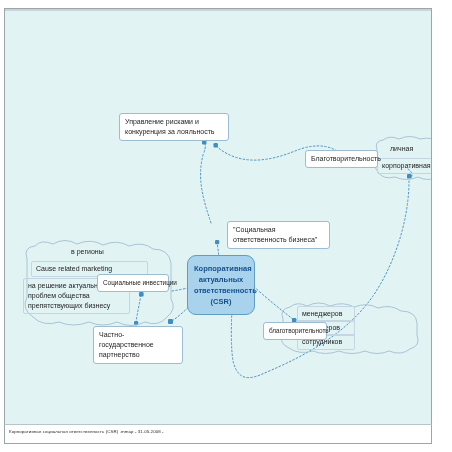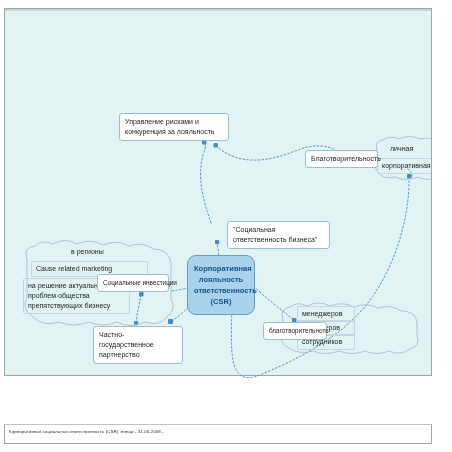--- a/index.html
+++ b/index.html
@@ -2,21 +2,21 @@
 <html><head>
 <meta charset="utf-8">
 <style>
   html,body{margin:0;padding:0;background:#ffffff;}
   body{width:452px;height:452px;overflow:hidden;
        font-family:"Liberation Sans","DejaVu Sans",sans-serif;}
 
   #app{position:relative;width:452px;height:452px;background:#ffffff;}
 
   
-  #frame{position:absolute;left:4px;top:8px;width:428px;height:368px;
+  #frame{position:absolute;left:4px;top:8px;width:428px;height:436px;
          background:#e2f3f4;border:1px solid #9aa6ab;box-sizing:border-box;}
   #frame:after{content:"";position:absolute;left:0;top:0;right:0;height:2px;
                background:#c8d4d8;}
 
   
   #canvas{position:absolute;left:0;top:0;width:426px;height:418px;overflow:hidden;}
 
   
   #footer{position:absolute;left:4px;top:424px;width:428px;height:20px;
           background:#ffffff;border:1px solid #9aa6ab;border-top:1px solid #b9c4c8;
@@ -154,21 +154,21 @@
 
       <div class="node" style="left:88px;top:317px;width:90px;white-space:normal;">
         <div>Частно-государственное</div>
         <div>партнерство</div>
       </div>
 
       <div class="node" style="left:258px;top:313px;width:64px;font-size:6.4px;">благотворительноть</div>
 
       <div class="node center" style="left:182px;top:246px;width:68px;">
         <div>Корпоративная</div>
-        <div>лояльность</div>
+        <div>актуальных</div>
         <div>ответственность</div>
         <div>(CSR)</div>
       </div>
 
     </div>
   </div>
 
   <div id="footer">
     <div id="footer-text">Корпоративная социальная ответственность (CSR) .mmap - 31.05.2008 -</div>
   </div>

